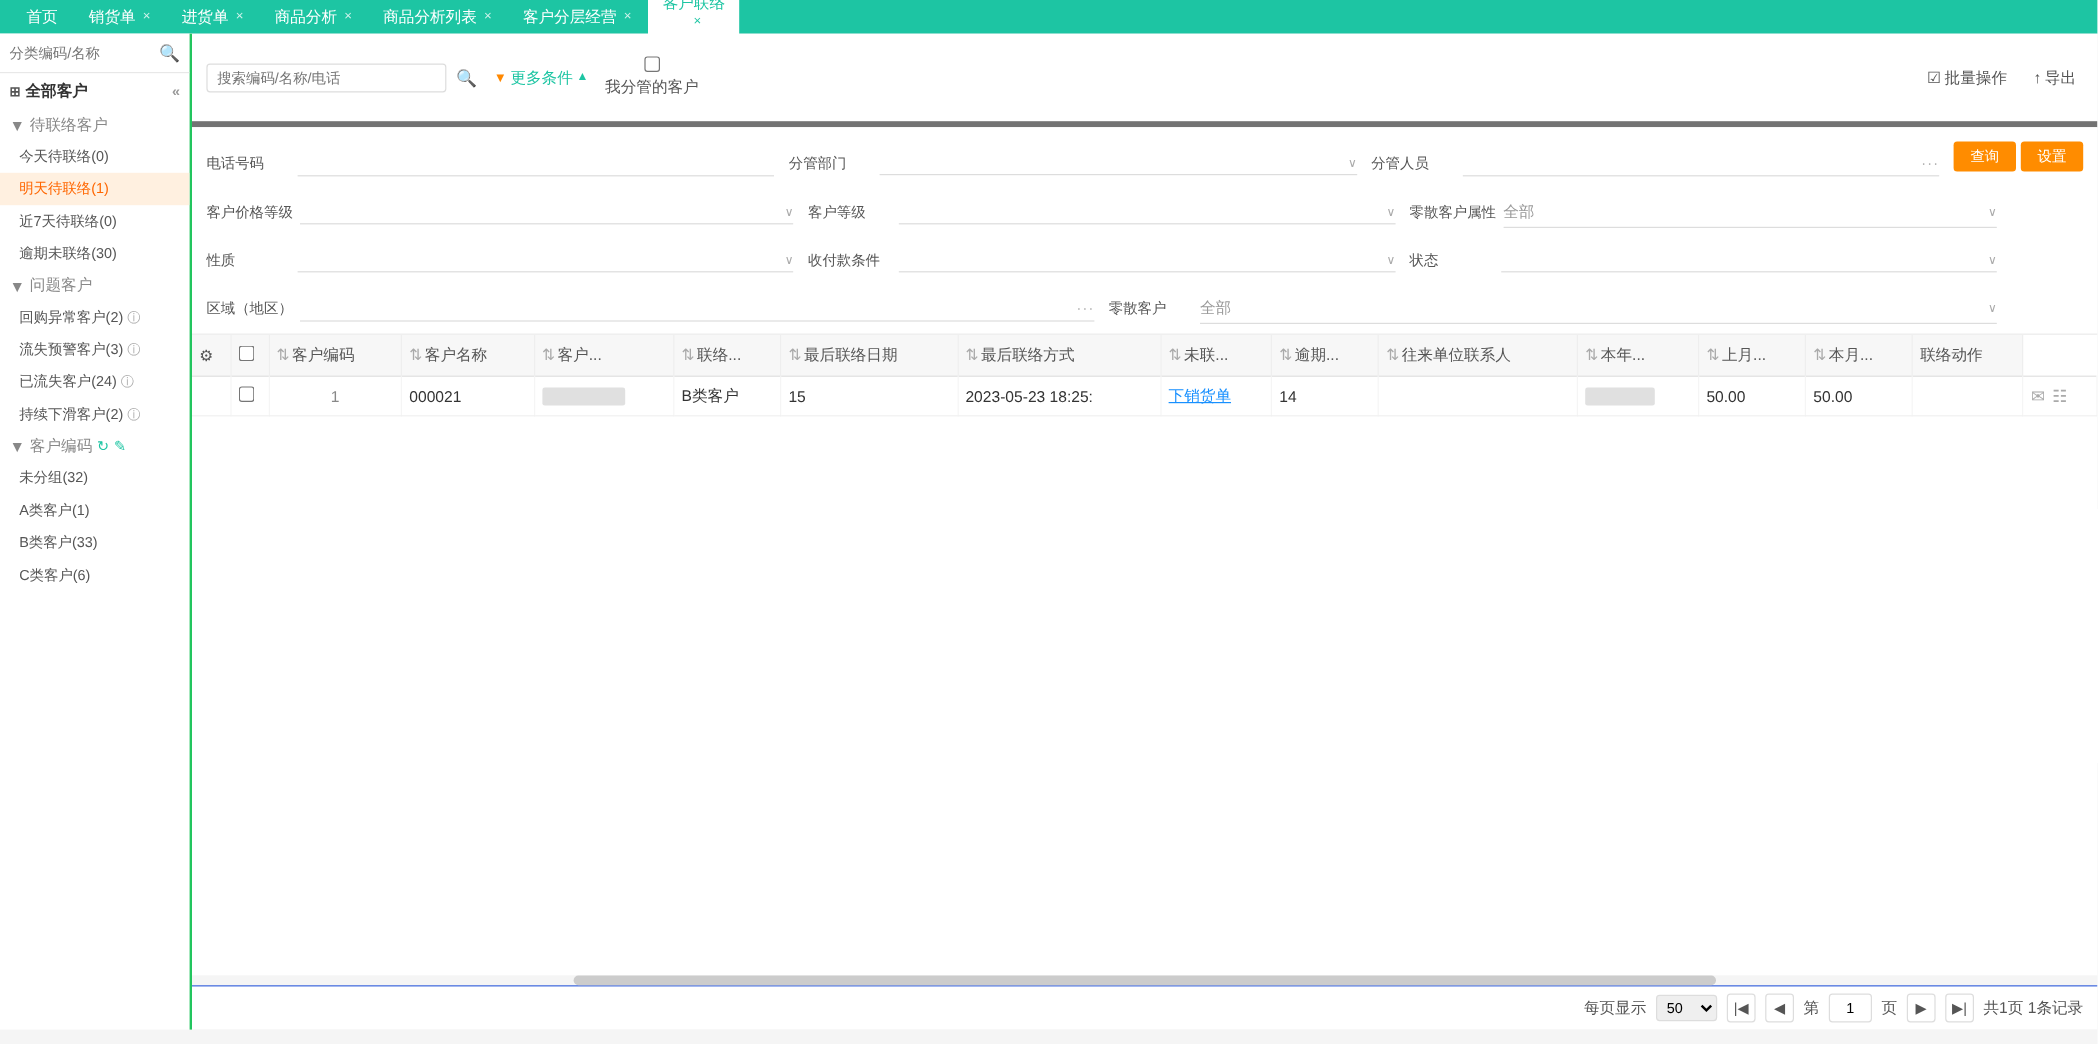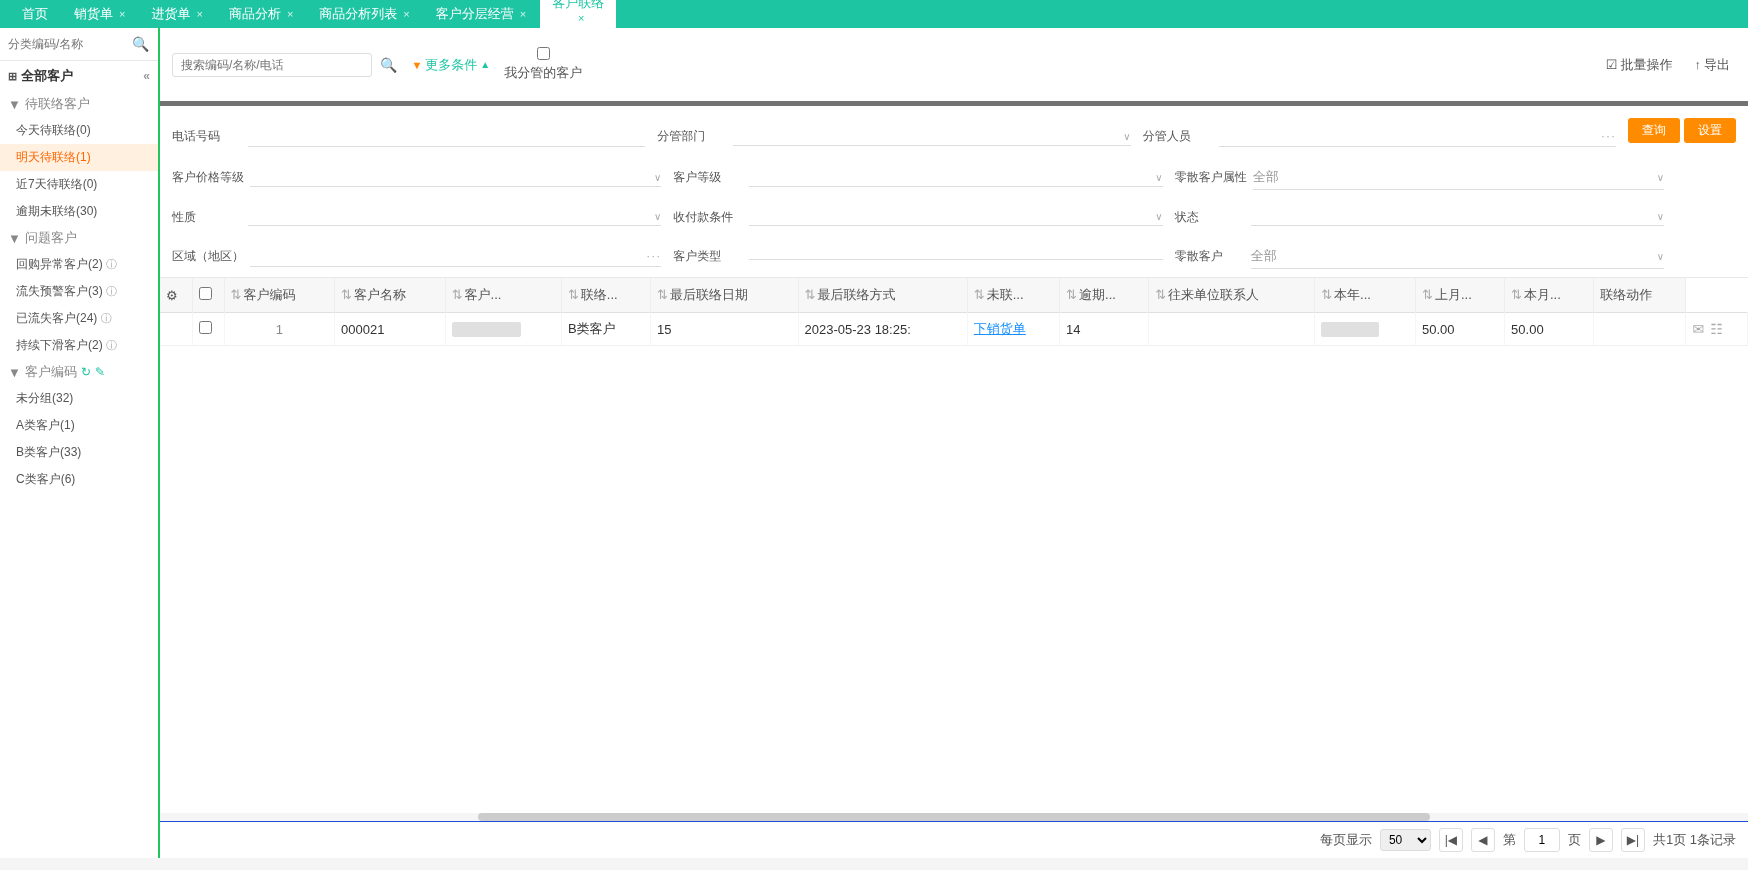--- a/index.html
+++ b/index.html
@@ -500,25 +500,20 @@
           </div>
         </div>
         <div style="min-width:60px;"></div>
       </div>
 
       <div class="filter-row">
         <div class="filter-field">
           <span class="filter-label">区域（地区）</span>
           <div class="filter-select">
             <span class="dots">···</span>
-          </div>
-        </div>
-        <div class="filter-field">
-          <span class="filter-label">客户类型</span>
-          <div class="filter-select">
           </div>
         </div>
         <div class="filter-field">
           <span class="filter-label">零散客户</span>
           <div class="filter-select">
             <span>全部</span>
             <span class="chevron">∨</span>
           </div>
         </div>
         <div style="min-width:60px;"></div>

